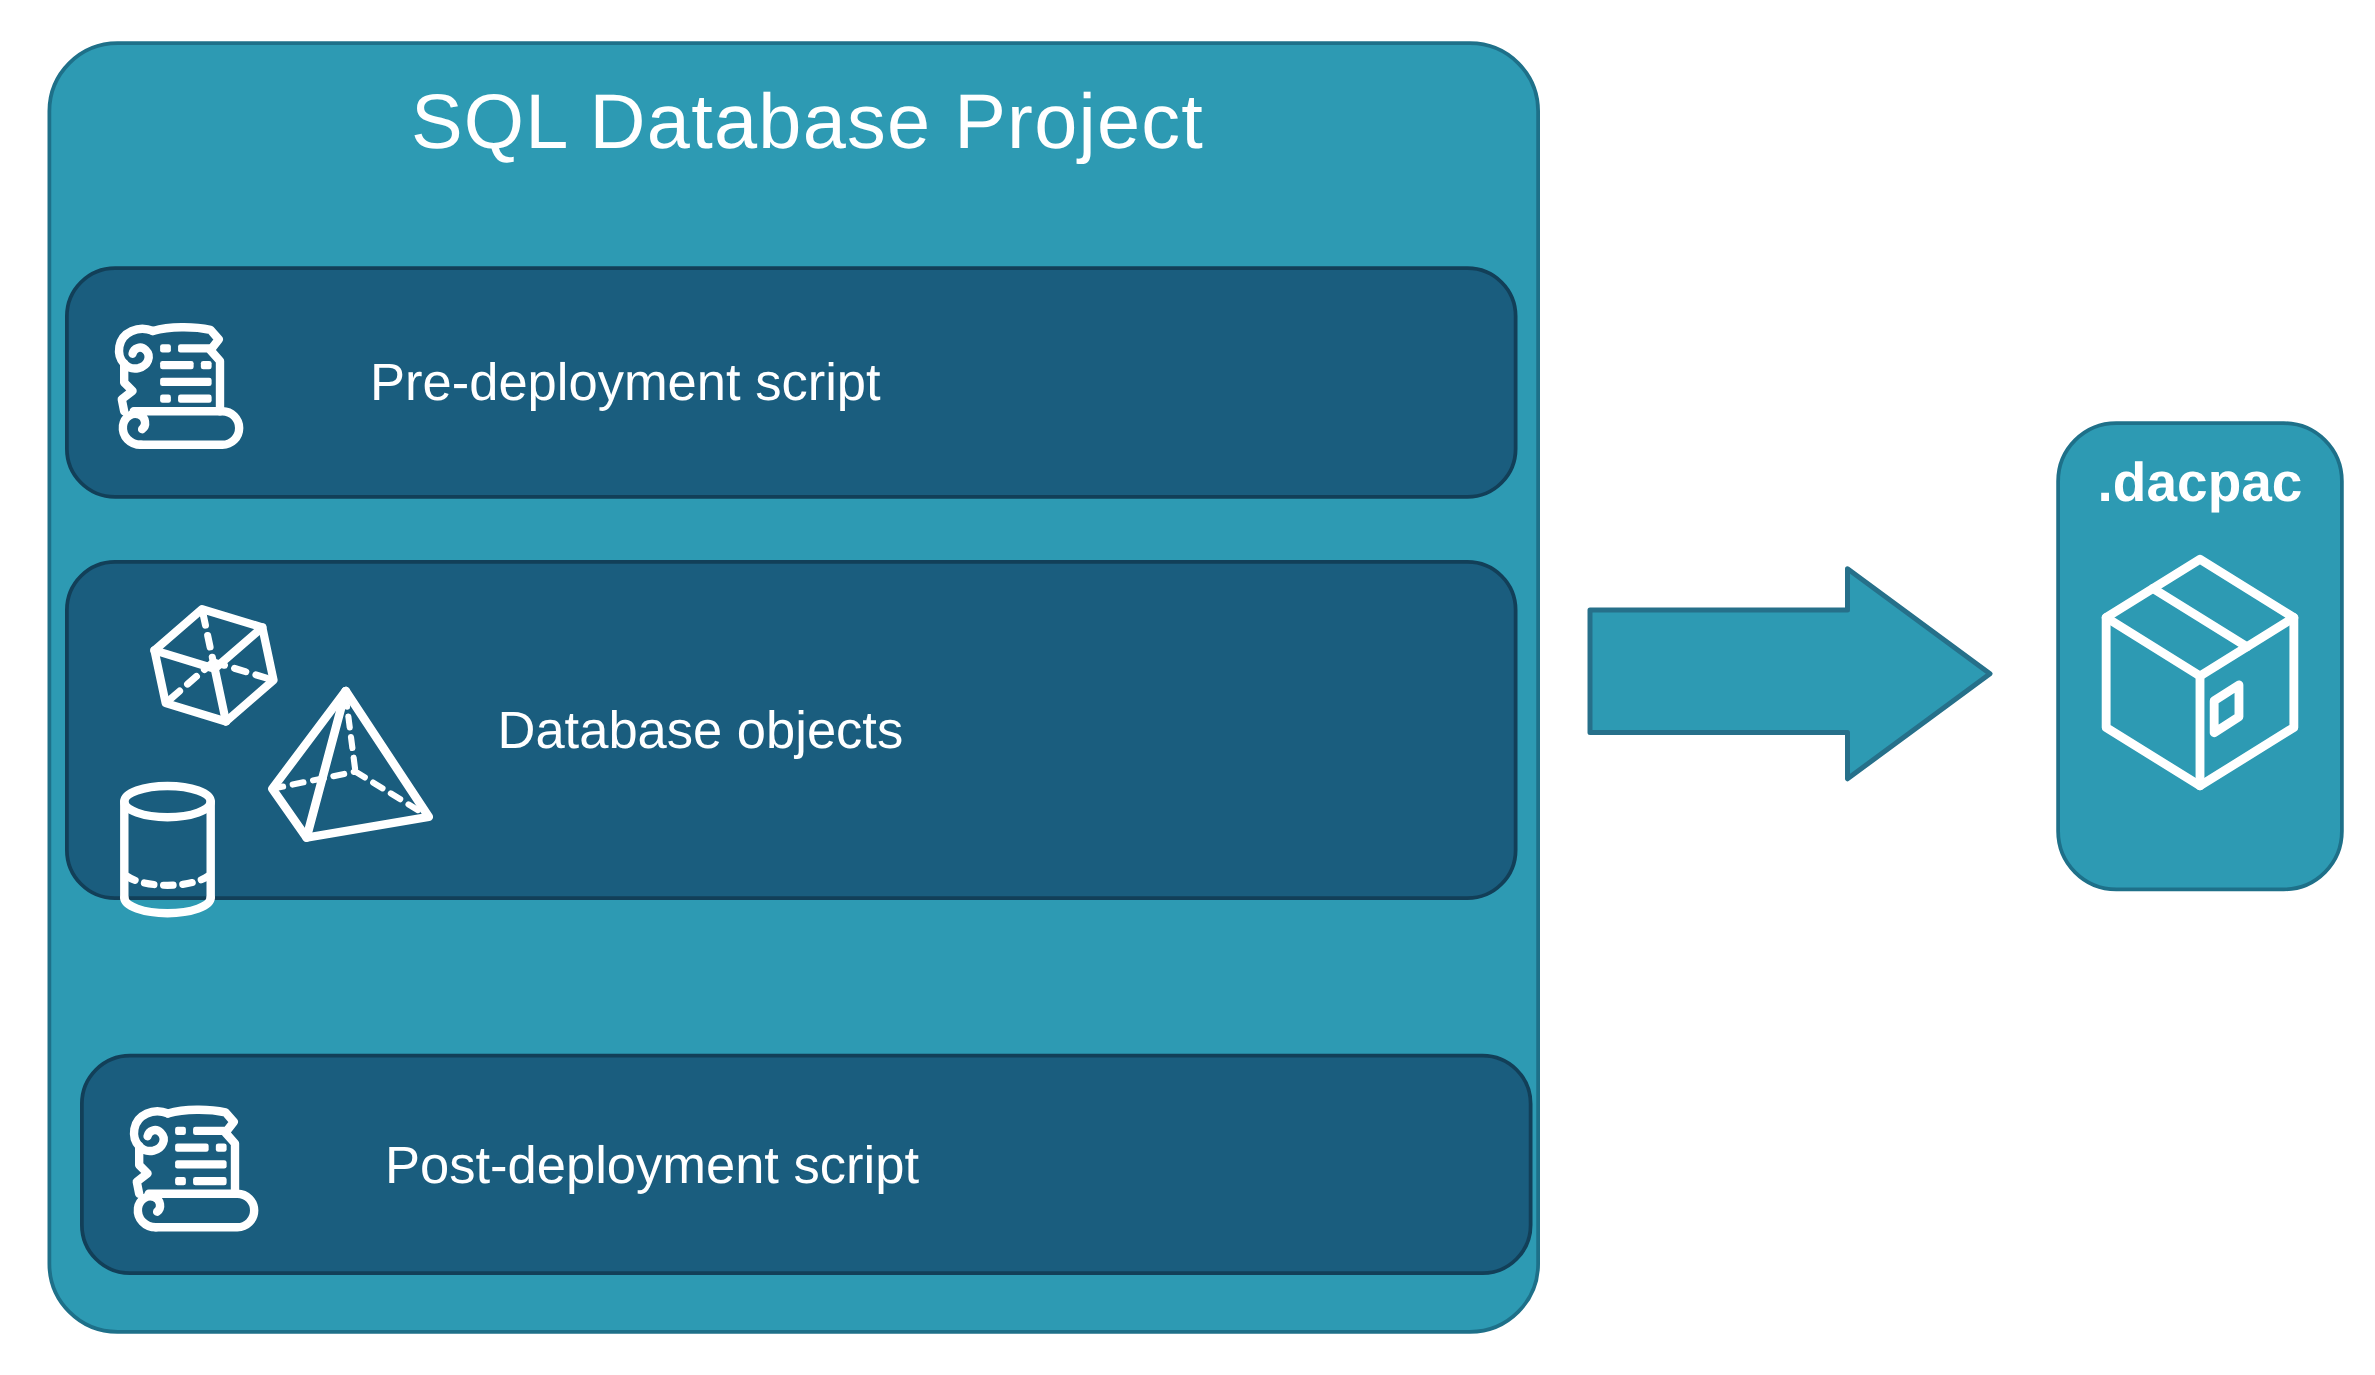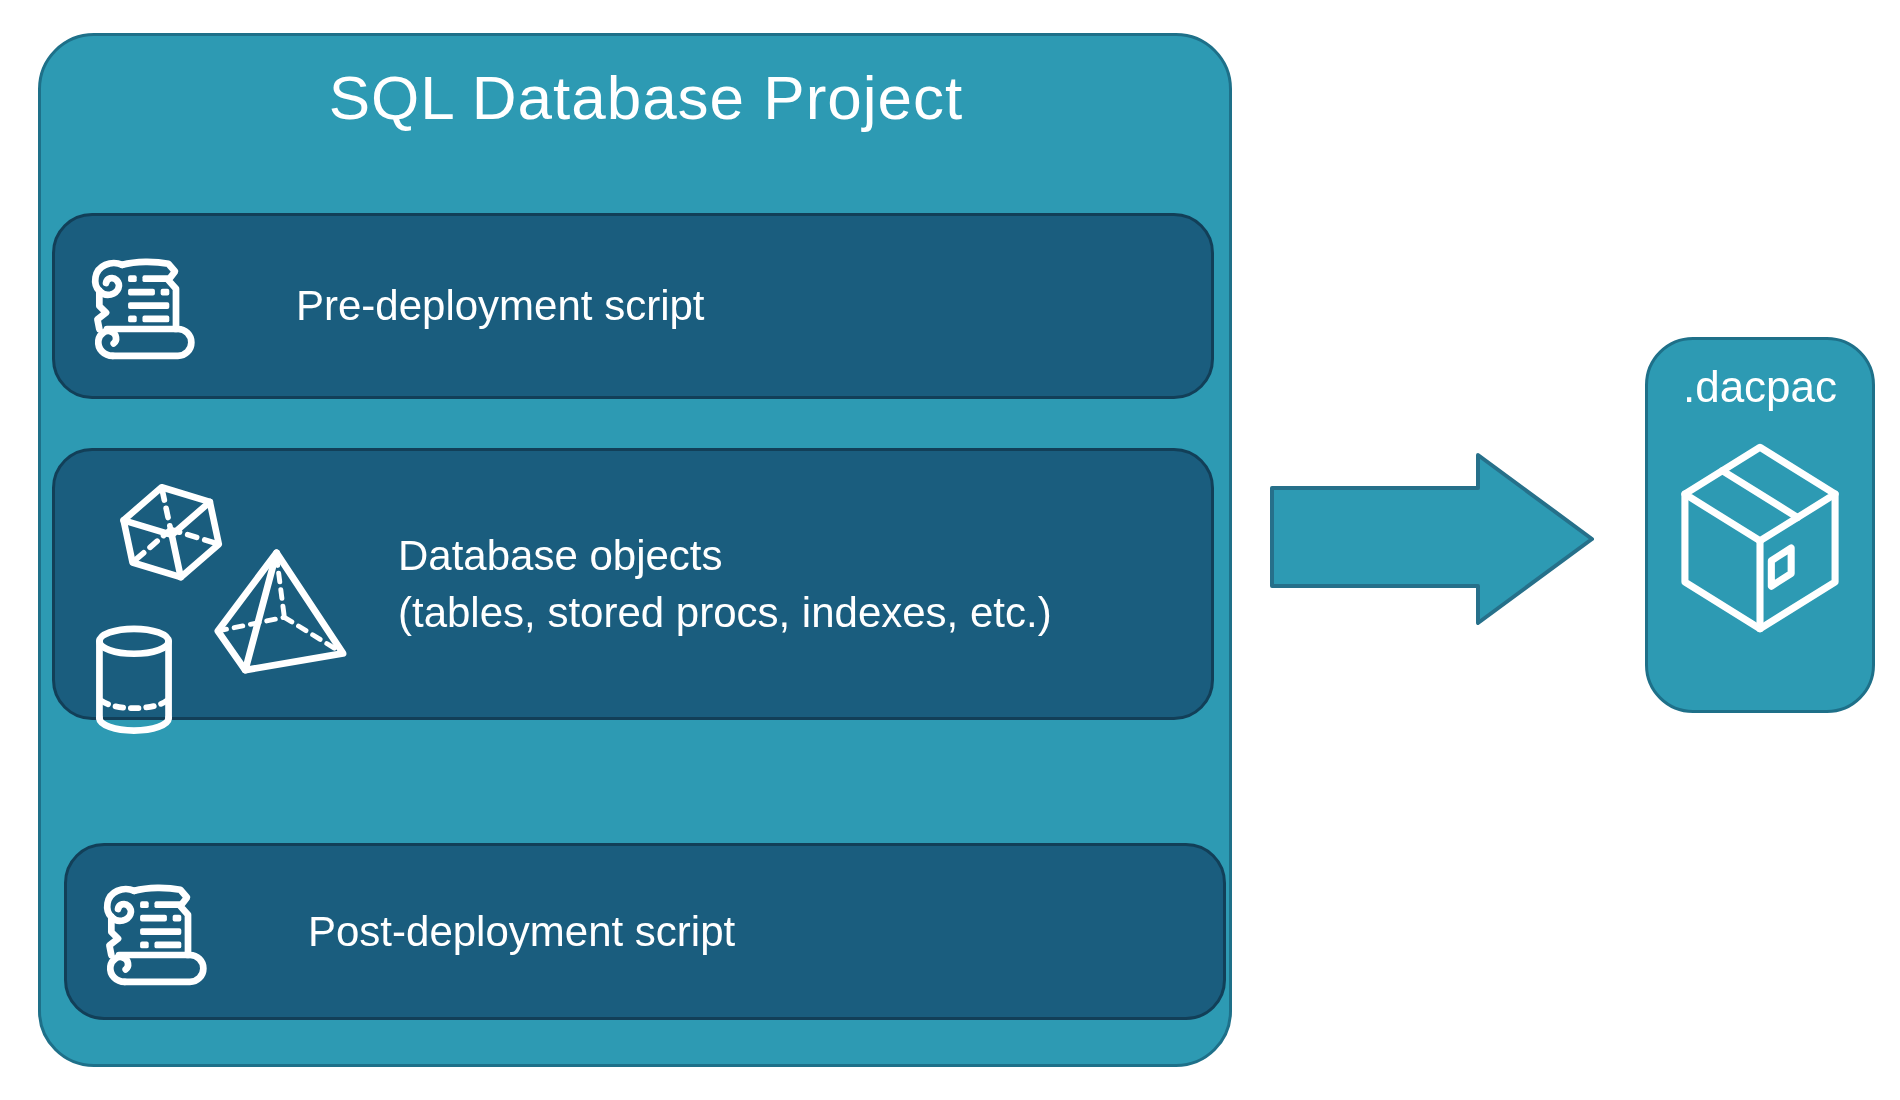--- a/index.html
+++ b/index.html
@@ -70,21 +70,21 @@
   
   .dacpac-box{
     position:absolute;left:1645px;top:337px;width:230px;height:376px;
     background:var(--teal);
     border:3px solid var(--teal-border);
     border-radius:48px;
   }
   .dacpac-label{
     position:absolute;top:22px;left:0;width:100%;
     text-align:center;color:var(--white);
-    font-size:44px;font-weight:400;
+    font-size:44px;font-weight:700;
   }
   .package-icon{position:absolute;left:27px;top:92px;width:170px;height:212px;}
 </style>
 </head>
 <body>
 
 <div class="canvas">
 
   <div class="project-box">
     <div class="project-title">SQL Database Project</div>
@@ -143,21 +143,20 @@
         <g stroke="#FFFFFF" fill="none" stroke-linecap="round" stroke-linejoin="round">
           <ellipse cx="50" cy="18" rx="36" ry="13" stroke-width="7"></ellipse>
           <path d="M14,18 L14,98" stroke-width="7"></path>
           <path d="M86,18 L86,98" stroke-width="7"></path>
           <path d="M14,98 A36,13 0 0 0 86,98" stroke-width="7"></path>
           <path d="M16,80 A38,14 0 0 0 84,80" stroke-width="6" stroke-dasharray="8 8"></path>
         </g>
       </svg>
       <div class="objects-label">
         <div>Database objects</div>
-        <div>(tables, stored procs, indexes, etc.)</div>
       </div>
     </div>
 
     <div class="block block-post">
       <svg class="scroll-icon" viewBox="0 0 120 120">
         <g stroke="#FFFFFF" stroke-width="7" fill="none" stroke-linecap="round" stroke-linejoin="round">
           <path d="M40,17 C54,13 74,13 88,16 L95,24 L88,33 L96,42 L96,84"></path>
           <path d="M40,17 C28,12 14,18 12,30 C10,42 19,50 28,48 C36,46 39,38 34,33 C30,29 24,31 23,36"></path>
           <path d="M16,44 L16,60 L23,67 L14,74 L16,84"></path>
           <path d="M24,84 L98,84 A14,14 0 1 1 98,112 L30,112"></path>

